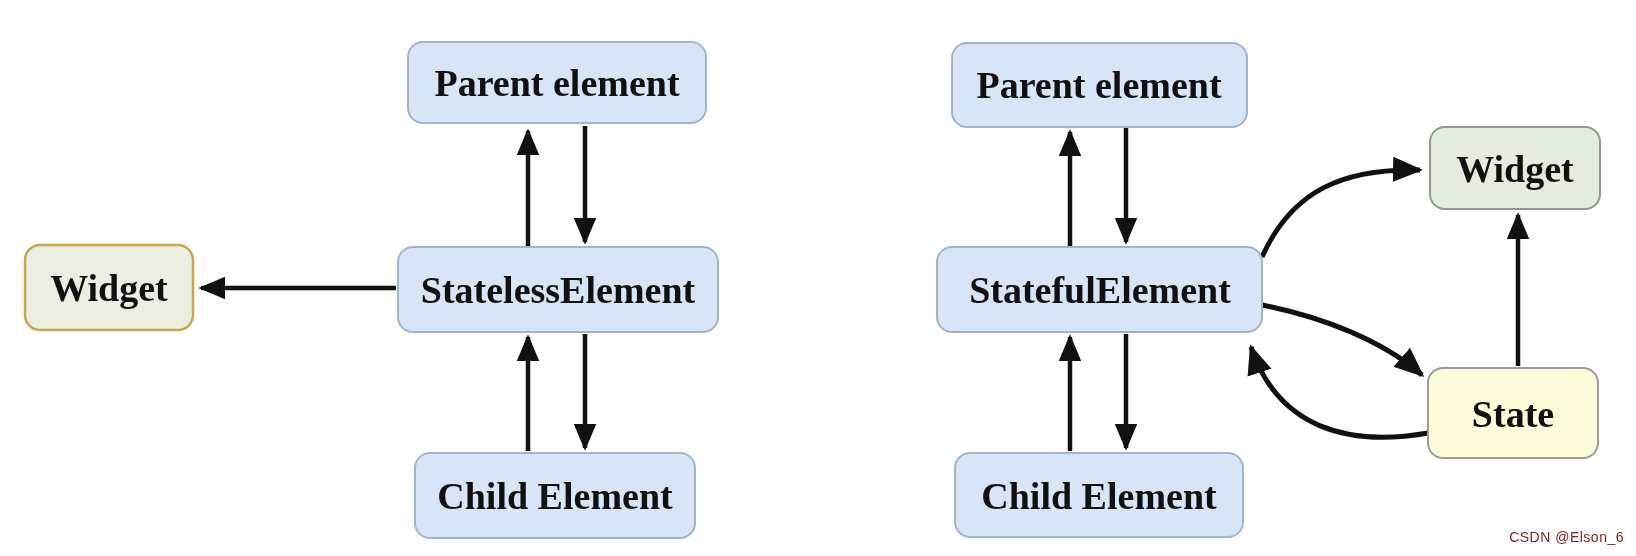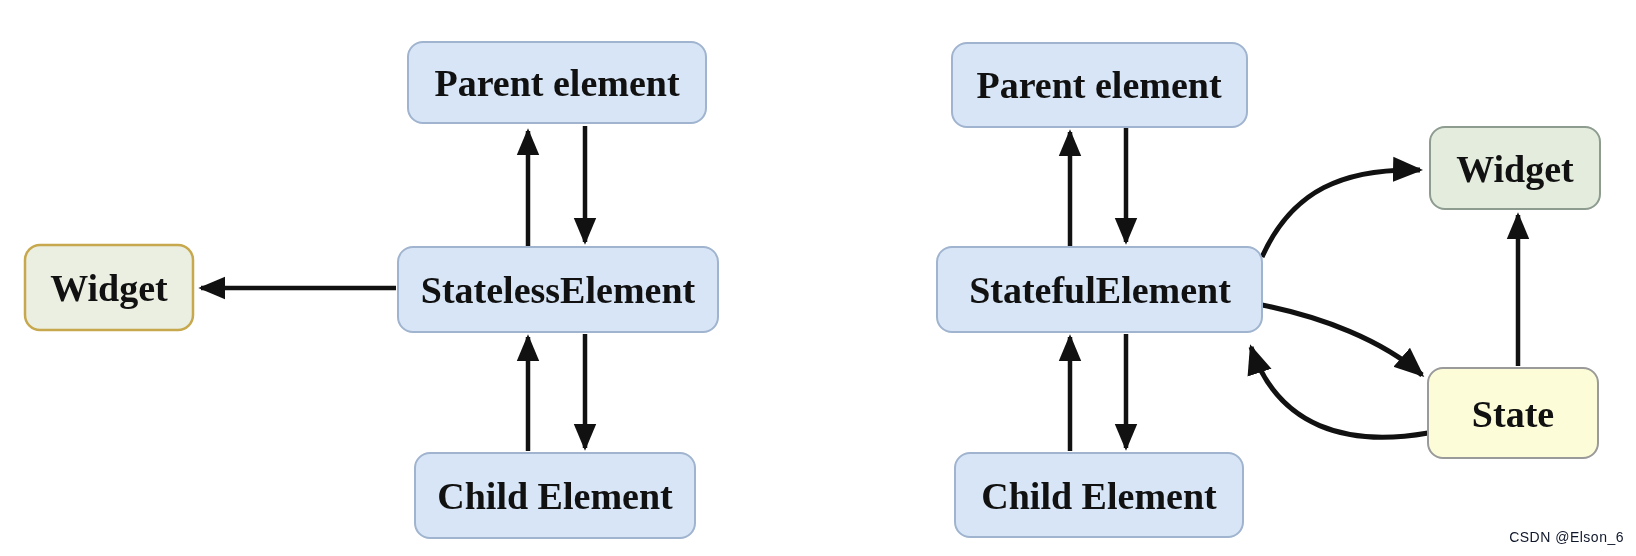--- a/index.html
+++ b/index.html
@@ -24,21 +24,21 @@
     font-weight: bold;
     font-size: 38px;
     text-anchor: middle;
   }
   .watermark {
     position: absolute;
     right: 12px;
     top: 529px;
     font-family: "Liberation Sans", "DejaVu Sans", sans-serif;
     font-size: 14px;
-    color: #0f172a;
+    color: #7f1d1d;
     letter-spacing: 0.5px;
   }
 </style>
 </head>
 <body>
 
 <div class="canvas">
 
   <svg class="diagram" width="1636" height="556" viewBox="0 0 1636 556">
 

